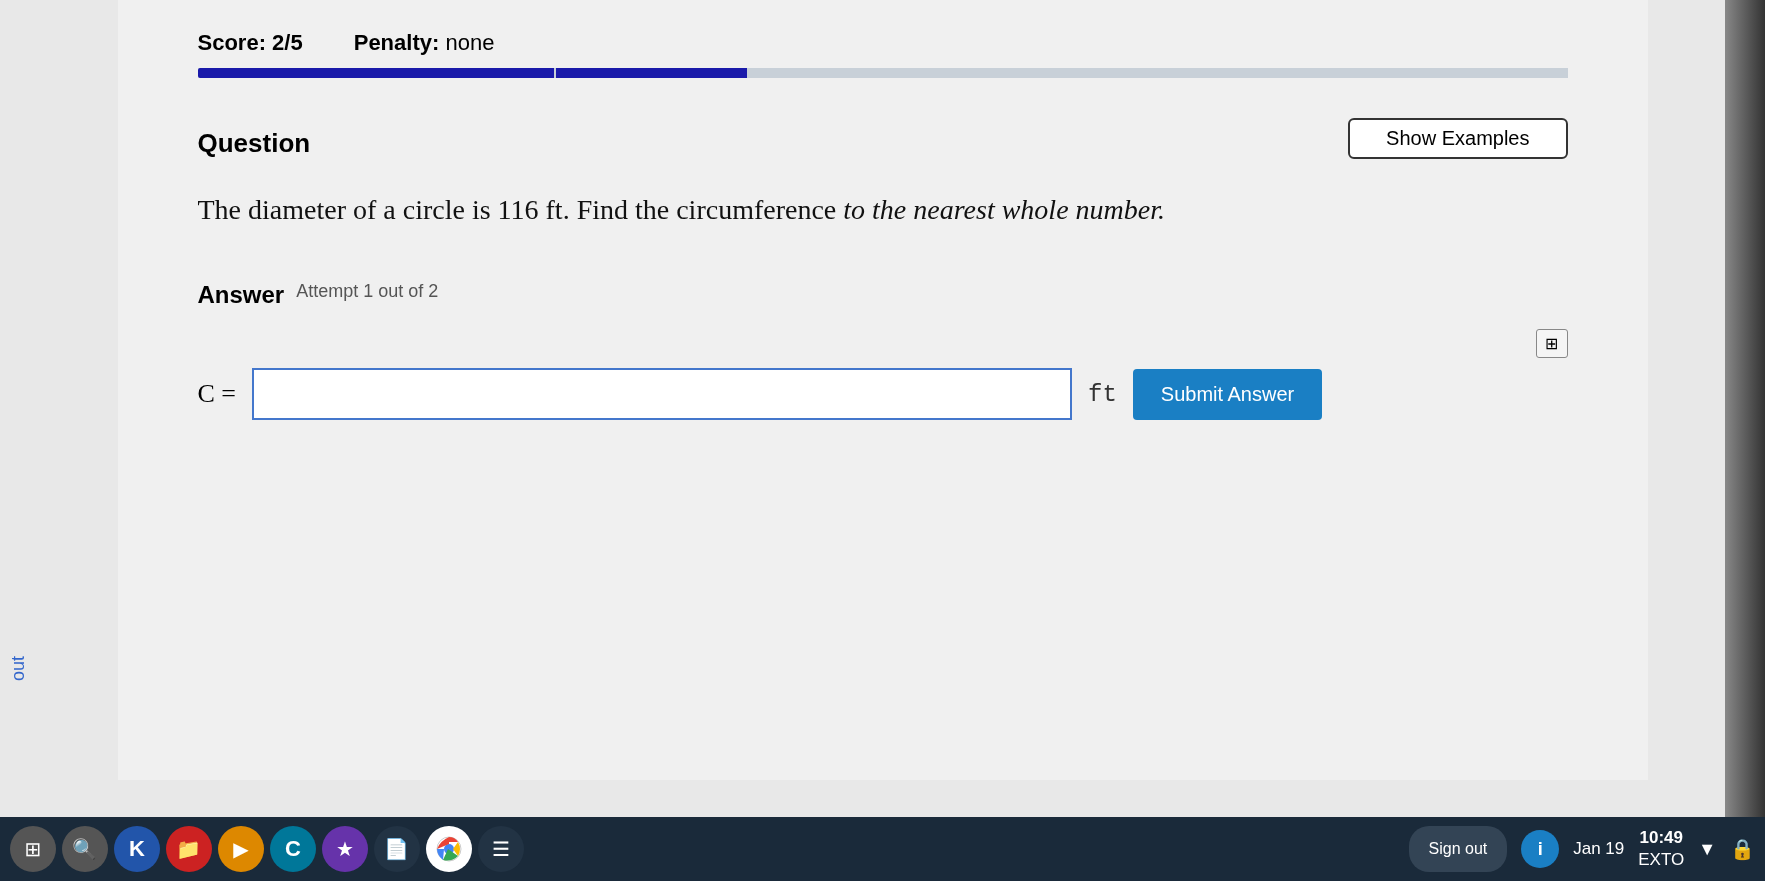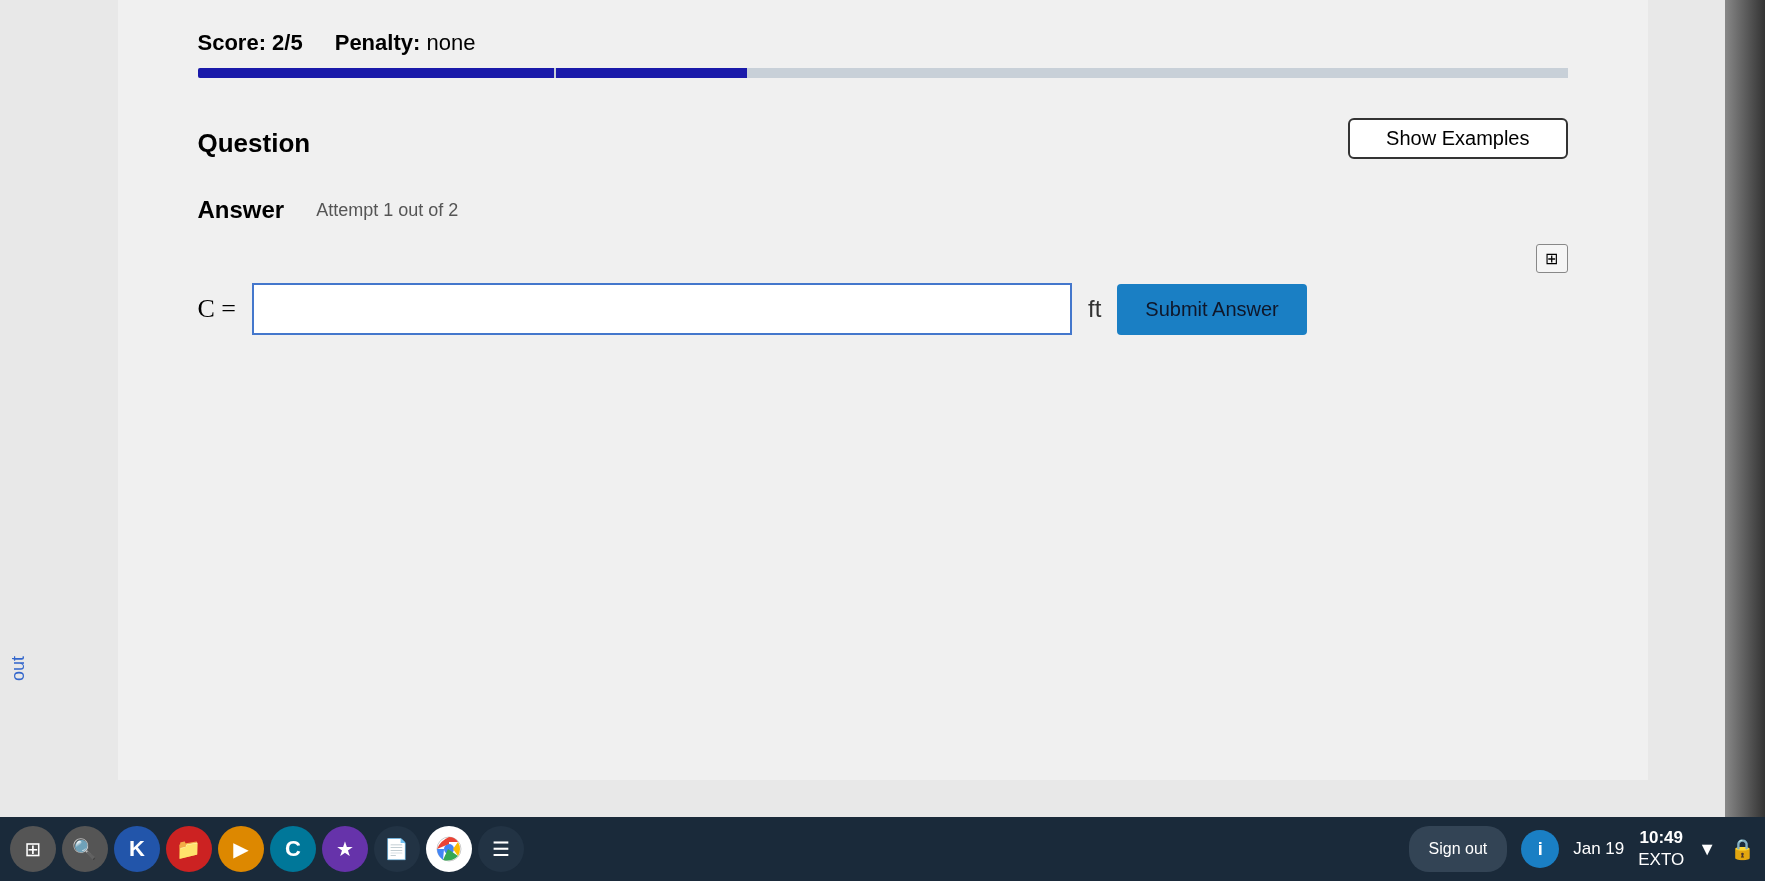--- a/index.html
+++ b/index.html
@@ -22,21 +22,21 @@
       width: 1530px;
       min-height: 780px;
       margin: 0 auto;
       padding: 30px 80px 40px 80px;
       position: relative;
     }
 
     .score-area {
       display: flex;
       align-items: center;
-      gap: 32px;
+      gap: 51px;
       margin-bottom: 12px;
     }
 
     .score-text {
       font-size: 22px;
       font-weight: bold;
       font-family: Arial, sans-serif;
     }
 
     .penalty-text {
@@ -111,22 +111,22 @@
     .question-text em {
       font-style: italic;
     }
 
     .answer-section {
       margin-top: 20px;
     }
 
     .answer-header {
       display: flex;
-      align-items: center;
-      gap: 32px;
+      align-items: flex-start;
+      gap: 12px;
       margin-bottom: 20px;
       margin-top: 37px;
     }
 
     .answer-label {
       font-size: 24px;
       font-weight: bold;
       font-family: Arial, sans-serif;
     }
 
@@ -155,27 +155,27 @@
       height: 52px;
       border: 2px solid #4477cc;
       background: white;
       font-size: 20px;
       padding: 0 12px;
       outline: none;
     }
 
     .unit-label {
       font-size: 24px;
-      font-family: Liberation Sans, sans-serif;
+      font-family: Liberation Mono, monospace;
       color: #333;
     }
 
     .submit-btn {
       background: #1a7fc4;
-      color: #0f172a;
+      color: #ffffff;
       border: none;
       padding: 14px 28px;
       font-size: 20px;
       font-family: Arial, sans-serif;
       cursor: pointer;
       border-radius: 4px;
     }
 
     
     .taskbar {
@@ -324,20 +324,23 @@
     <div class="progress-segment-1"></div>
     <div class="progress-segment-2"></div>
     <div class="progress-rest"></div>
   </div>
 
   <div class="question-header-row">
     <div class="question-label">Question</div>
     <button class="show-examples-btn">Show Examples</button>
   </div>
 
+  <div class="question-text">
+    <span>The diameter of a circle is 116 ft. Find the circumference </span><em>to the nearest whole number.</em>
+  </div>
 
   <div class="answer-section">
     <div class="answer-header">
       <span class="answer-label">Answer</span>
       <span class="attempt-text">Attempt 1 out of 2</span>
     </div>
 
     <div style="display:flex; justify-content:flex-end; margin-bottom: 8px;">
       <button class="calc-btn" title="Calculator">⊞</button>
     </div>

